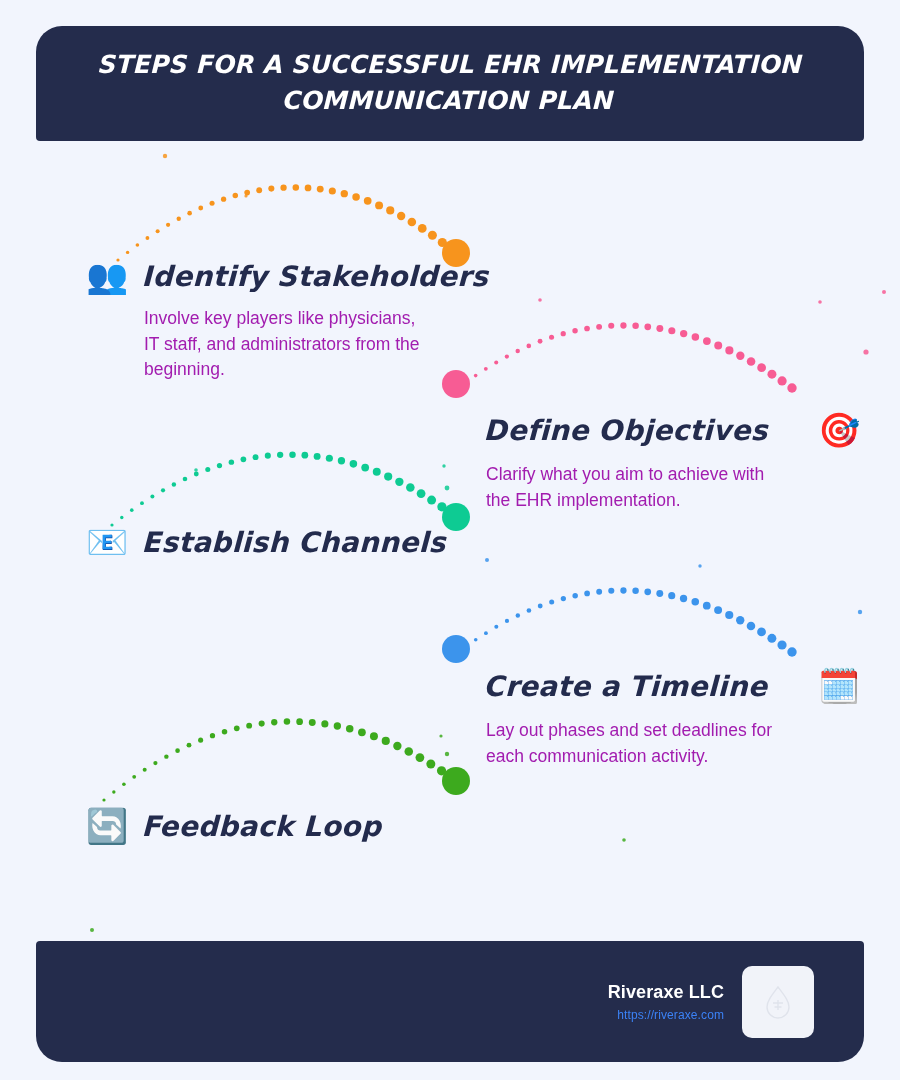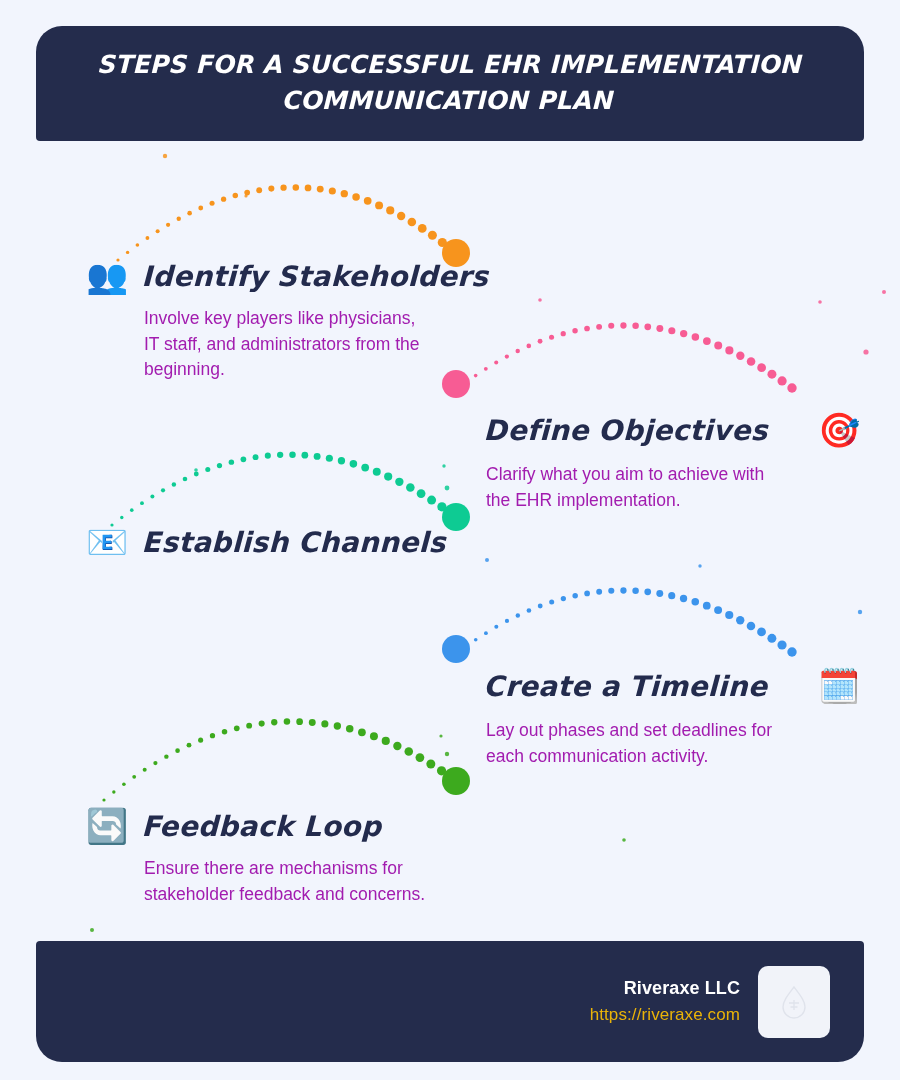--- a/index.html
+++ b/index.html
@@ -112,35 +112,35 @@
     position: absolute;
     left: 36px;
     top: 941px;
     width: 828px;
     height: 121px;
     background: #242c4c;
     border-radius: 4px 4px 26px 26px;
     display: flex;
     align-items: center;
     justify-content: flex-end;
-    padding-right: 34px;
+    padding-right: 50px;
     gap: 18px;
     z-index: 5;
   }
   .footer-text { text-align: right; }
   .footer-brand {
     color: #ffffff;
     font-weight: 700;
     font-size: 18px;
     line-height: 1.5;
     letter-spacing: 0.1px;
   }
   .footer-url {
-    color: #eab308;
-    font-size: 17px;
+    color: #3b82f6;
+    font-size: 12px;
     line-height: 1.5;
     letter-spacing: 0.1px;
   }
   .footer-logo {
     width: 72px;
     height: 72px;
     background: #f1f3f9;
     border-radius: 10px;
     display: flex;
     align-items: center;
@@ -396,21 +396,20 @@
       <div class="step-icon">🗓️</div>
     </div>
     <div class="step-desc">Lay out phases and set deadlines for each communication activity.</div>
   </div>
 
   <div class="step left" id="step-5">
     <div class="step-head">
       <div class="step-icon">🔄</div>
       <div class="step-title">Feedback Loop</div>
     </div>
-    <div class="step-desc">Ensure there are mechanisms for stakeholder feedback and concerns.</div>
   </div>
 
   <div class="footer">
     <div class="footer-text">
       <div class="footer-brand">Riveraxe LLC</div>
       <div class="footer-url">https://riveraxe.com</div>
     </div>
     <div class="footer-logo">
       <svg width="30" height="34" viewBox="0 0 30 34">
         <path d="M15 2 C9 10 4 16 4 22 a11 11 0 0 0 22 0 C26 16 21 10 15 2 Z" fill="none" stroke="#8892a8" stroke-width="1.4"></path>

